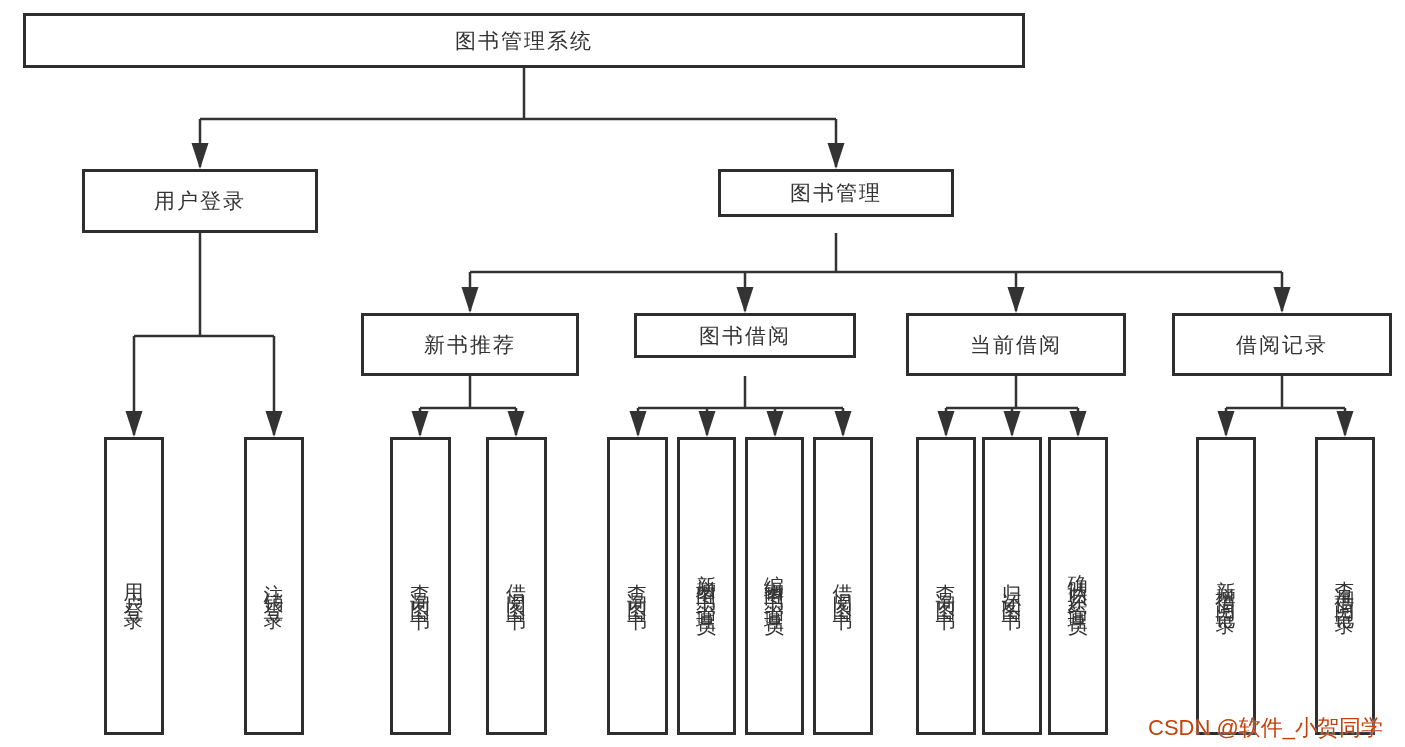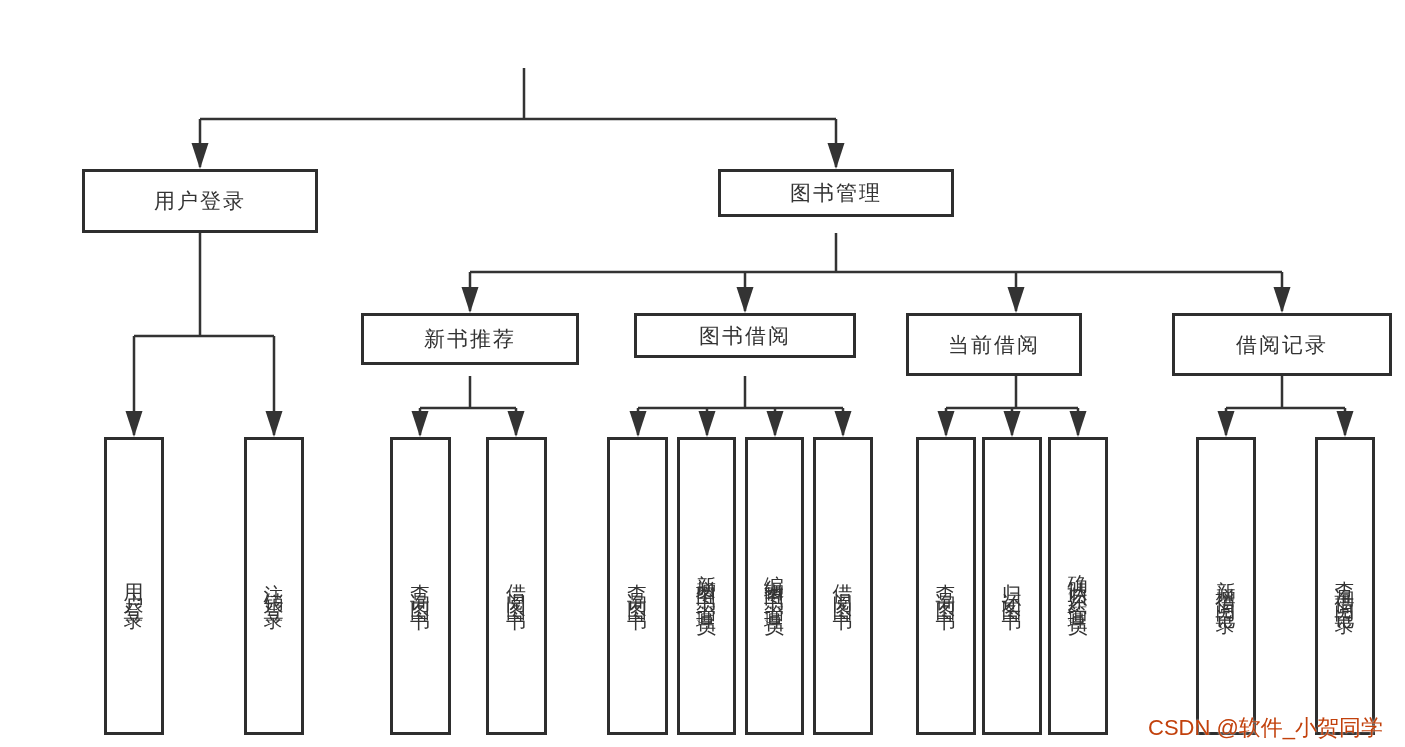--- a/index.html
+++ b/index.html
@@ -45,23 +45,23 @@
     font-size: 20px;
     letter-spacing: 9px;
     line-height: 1;
   }
   
   #root { left: 23px;  top: 13px;  width: 1002px; height: 55px; }
   
   #b0   { left: 82px;  top: 169px; width: 236px; height: 64px; }
   #b1   { left: 718px; top: 169px; width: 236px; height: 48px; }
   
-  #m0   { left: 361px;  top: 313px; width: 218px; height: 52px; }
+  #m0   { left: 361px;  top: 313px; width: 218px; height: 63px; }
   #m1   { left: 634px;  top: 313px; width: 222px; height: 45px; }
-  #m2   { left: 906px;  top: 313px; width: 176px; height: 63px; }
+  #m2   { left: 906px;  top: 313px; width: 220px; height: 63px; }
   #m3   { left: 1172px; top: 313px; width: 220px; height: 63px; }
   
   #l0  { left: 104px;  width: 60px; }
   #l1  { left: 244px;  width: 60px; }
   #l2  { left: 390px;  width: 61px; }
   #l3  { left: 486px;  width: 61px; }
   #l4  { left: 607px;  width: 61px; }
   #l5  { left: 677px;  width: 59px; letter-spacing: 6px; }
   #l6  { left: 745px;  width: 59px; letter-spacing: 6px; }
   #l7  { left: 813px;  width: 60px; }
@@ -120,20 +120,21 @@
       <polygon points="766.5,411 783.5,411 775,437"></polygon>
       <polygon points="834.5,411 851.5,411 843,437"></polygon>
       <polygon points="937.5,411 954.5,411 946,437"></polygon>
       <polygon points="1003.5,411 1020.5,411 1012,437"></polygon>
       <polygon points="1069.5,411 1086.5,411 1078,437"></polygon>
       <polygon points="1217.5,411 1234.5,411 1226,437"></polygon>
       <polygon points="1336.5,411 1353.5,411 1345,437"></polygon>
     </g>
   </svg>
 
+  <div class="node h-node" id="root">图书管理系统</div>
 
   <div class="node h-node" id="b0">用户登录</div>
   <div class="node h-node" id="b1">图书管理</div>
 
   <div class="node h-node" id="m0">新书推荐</div>
   <div class="node h-node" id="m1">图书借阅</div>
   <div class="node h-node" id="m2">当前借阅</div>
   <div class="node h-node" id="m3">借阅记录</div>
 
   <div class="node leaf" id="l0">用户登录</div>

